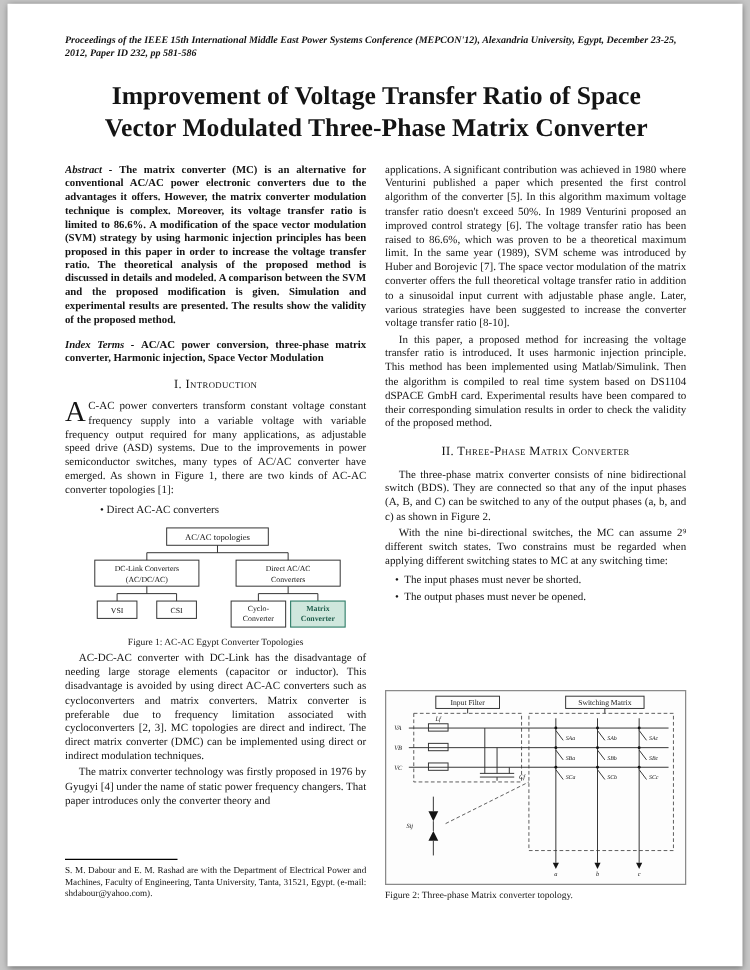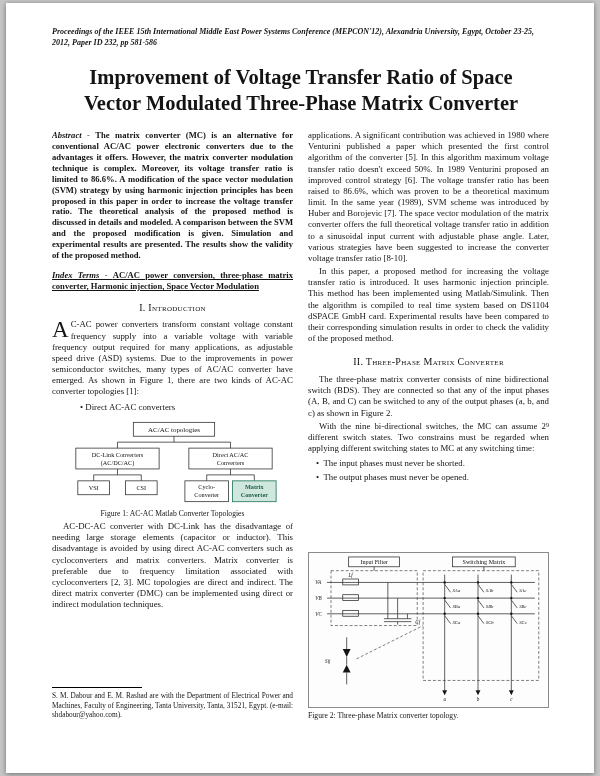--- a/index.html
+++ b/index.html
@@ -30,21 +30,21 @@
   .authors{text-align:center;font-size:10.5px;margin-top:11px;}
   .authors .mem{font-style:italic;}
   .columns{display:flex;gap:15px;margin-top:14px;height:590px;overflow:hidden;}
   .col{
     width:241px;flex:0 0 241px;display:flex;flex-direction:column;
     font-size:8.8px;line-height:1.27;text-align:justify;
   }
   .col > *{flex-shrink:0;}
   .abstract{font-weight:bold;font-size:8.6px;margin:0;}
   .abstract .lead{font-style:italic;}
-  .idx{font-weight:bold;font-size:8.6px;margin:9px 0 0;text-decoration:underline;}
+  .idx{font-weight:bold;font-size:8.6px;margin:9px 0 0;}
   .idx .lead{font-style:italic;}
   .sec-heading{
     text-align:center;font-variant:small-caps;font-weight:normal;
     font-size:10px;letter-spacing:.3px;margin:10px 0 5px;
   }
   p.body-par{margin:0 0 2px;text-indent:11px;}
   p.nodent{text-indent:0;}
   .dropcap{float:left;font-size:23px;line-height:19px;padding:1px 2px 0 0;}
   ul.blist{margin:2px 0 2px 28px;padding:0;list-style:none;text-align:left;}
   ul.blist li::before{content:"\2022\00a0";}
@@ -67,21 +67,21 @@
   .f2sw{font-size:4.8px;font-style:italic;}
   .wirebox{fill:none;stroke:#333;stroke-width:.8;}
   .wire{stroke:#333;stroke-width:.8;}
   .dash{stroke:#444;stroke-width:.7;fill:none;stroke-dasharray:3 2;}
 </style>
 </head>
 <body>
 
 <div class="page">
 
-  <div class="conf-header">Proceedings of the IEEE 15th International Middle East Power Systems Conference (MEPCON'12), Alexandria University, Egypt, October 23-25, 2012, Paper ID 232, pp 581-586</div>
+  <div class="conf-header">Proceedings of the IEEE 15th International Middle East Power Systems Conference (MEPCON'12), Alexandria University, Egypt, December 23-25, 2012, Paper ID 232, pp 581-586</div>
 
   <h1 class="title">Improvement of Voltage Transfer Ratio of Space Vector Modulated Three-Phase Matrix Converter</h1>
 
 
   <div class="columns">
 
     <div class="col">
 
       <p class="abstract">
         <span class="lead">Abstract - </span><span>The matrix converter (MC) is an alternative for conventional AC/AC power electronic converters due to the advantages it offers. However, the matrix converter modulation technique is complex. Moreover, its voltage transfer ratio is limited to 86.6%. A modification of the space vector modulation (SVM) strategy by using harmonic injection principles has been proposed in this paper in order to increase the voltage transfer ratio. The theoretical analysis of the proposed method is discussed in details and modeled. A comparison between the SVM and the proposed modification is given. Simulation and experimental results are presented. The results show the validity of the proposed method.</span>
@@ -144,23 +144,24 @@
             <text class="f1s" x="152" y="69" text-anchor="middle">Cyclo-</text>
             <text class="f1s" x="152" y="77.5" text-anchor="middle">Converter</text>
           </g>
           <g>
             <rect x="178" y="61" width="44" height="21" fill="#cfe7dd" stroke="#2f7d68" stroke-width="0.9"></rect>
             <text class="f1m" x="200" y="69" text-anchor="middle">Matrix</text>
             <text class="f1m" x="200" y="77.5" text-anchor="middle">Converter</text>
           </g>
         </svg>
       </div>
-      <div class="figcap">Figure 1: AC-AC Matlab Converter Topologies</div>
+      <div class="figcap">Figure 1: AC-AC Egypt Converter Topologies</div>
 
       <p class="body-par">AC-DC-AC converter with DC-Link has the disadvantage of needing large storage elements (capacitor or inductor). This disadvantage is avoided by using direct AC-AC converters such as cycloconverters and matrix converters. Matrix converter is preferable due to frequency limitation associated with cycloconverters [2, 3]. MC topologies are direct and indirect. The direct matrix converter (DMC) can be implemented using direct or indirect modulation techniques.</p>
+      <p class="body-par">The matrix converter technology was firstly proposed in 1976 by Gyugyi [4] under the name of static power frequency changers. That paper introduces only the converter theory and</p>
 
       <div class="footnote">
         <div class="fnrule"></div>
         <span>S. M. Dabour and E. M. Rashad are with the Department of Electrical Power and Machines, Faculty of Engineering, Tanta University, Tanta, 31521, Egypt. (e-mail: shdabour@yahoo.com).</span>
       </div>
     </div>
 
     <div class="col">
 
       <p class="body-par nodent">applications. A significant contribution was achieved in 1980 where Venturini published a paper which presented the first control algorithm of the converter [5]. In this algorithm maximum voltage transfer ratio doesn't exceed 50%. In 1989 Venturini proposed an improved control strategy [6]. The voltage transfer ratio has been raised to 86.6%, which was proven to be a theoretical maximum limit. In the same year (1989), SVM scheme was introduced by Huber and Borojevic [7]. The space vector modulation of the matrix converter offers the full theoretical voltage transfer ratio in addition to a sinusoidal input current with adjustable phase angle. Later, various strategies have been suggested to increase the converter voltage transfer ratio [8-10].</p>

